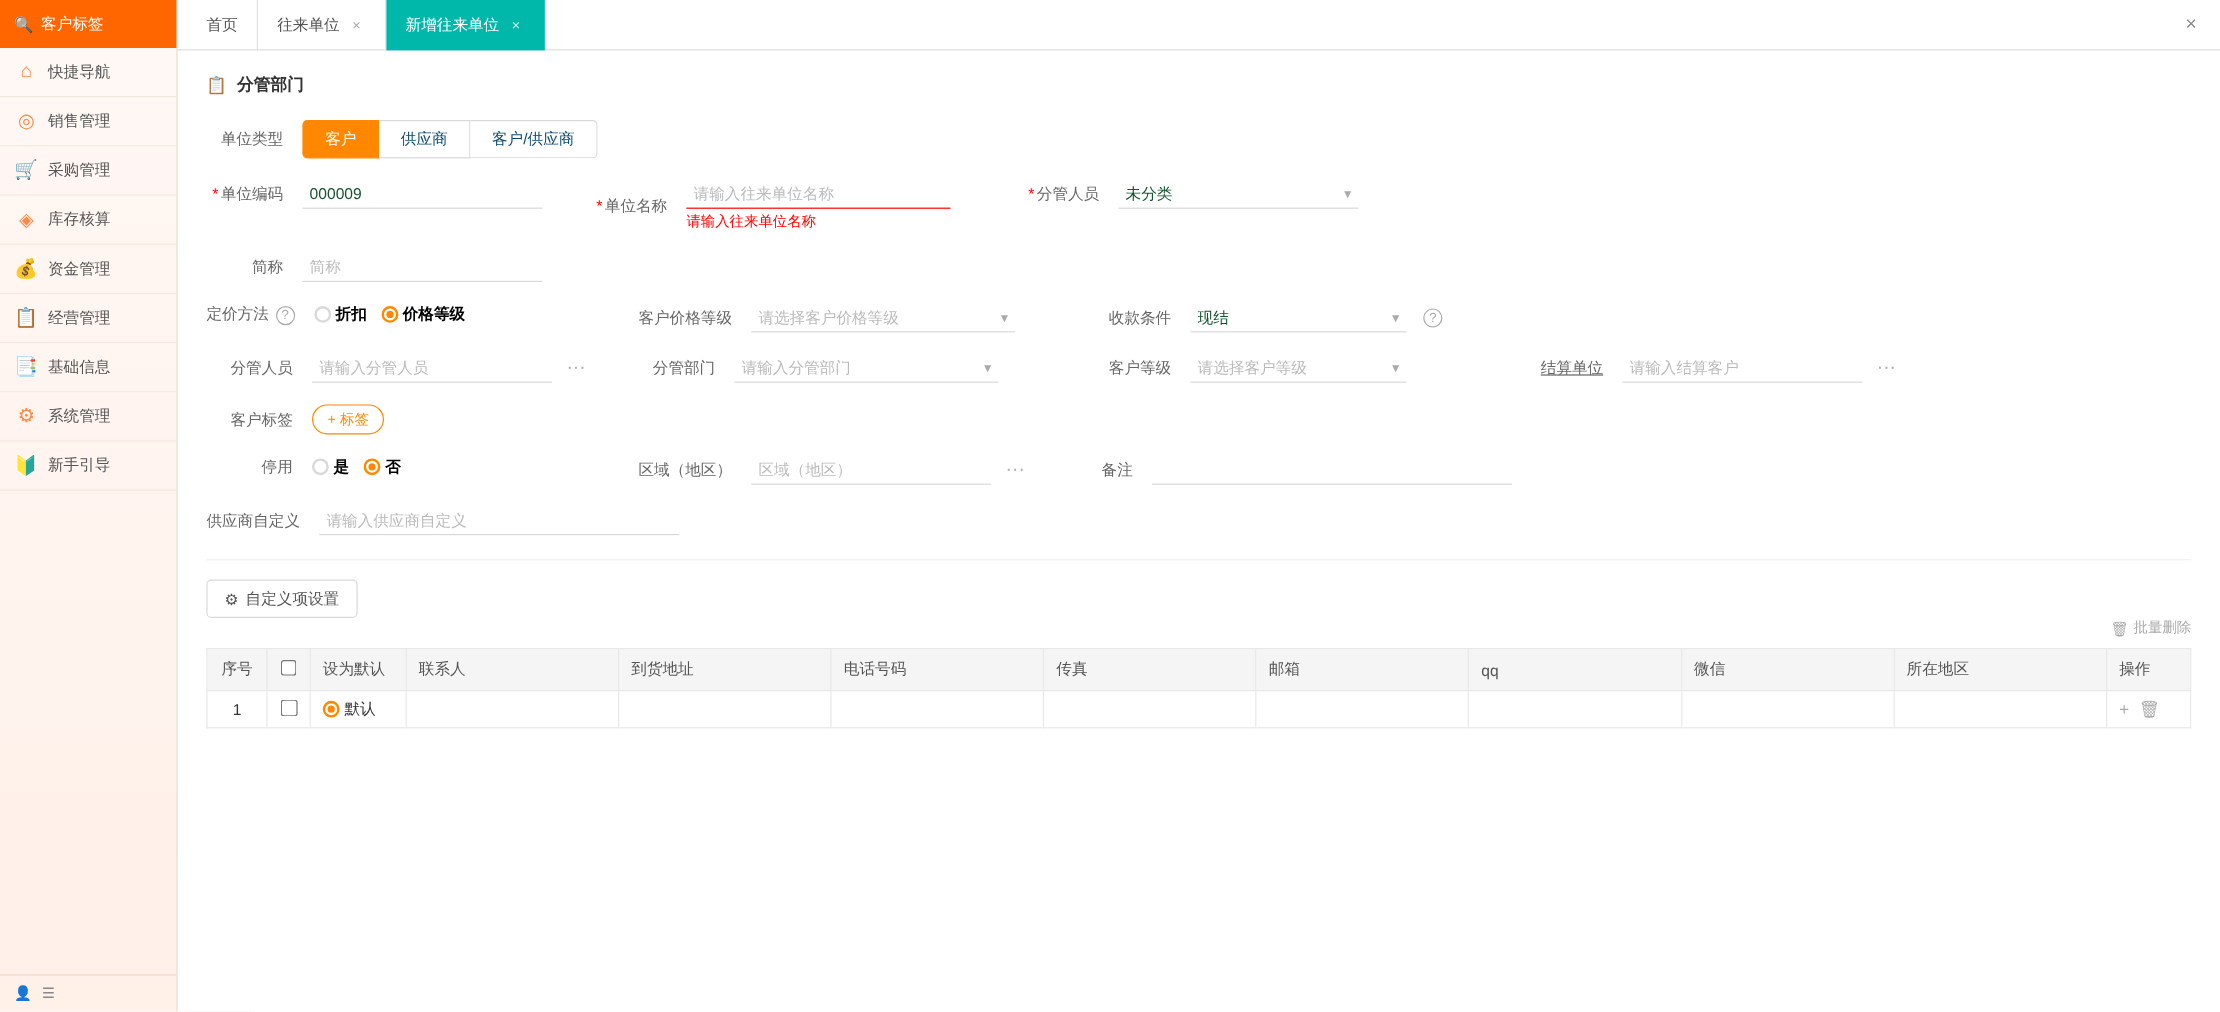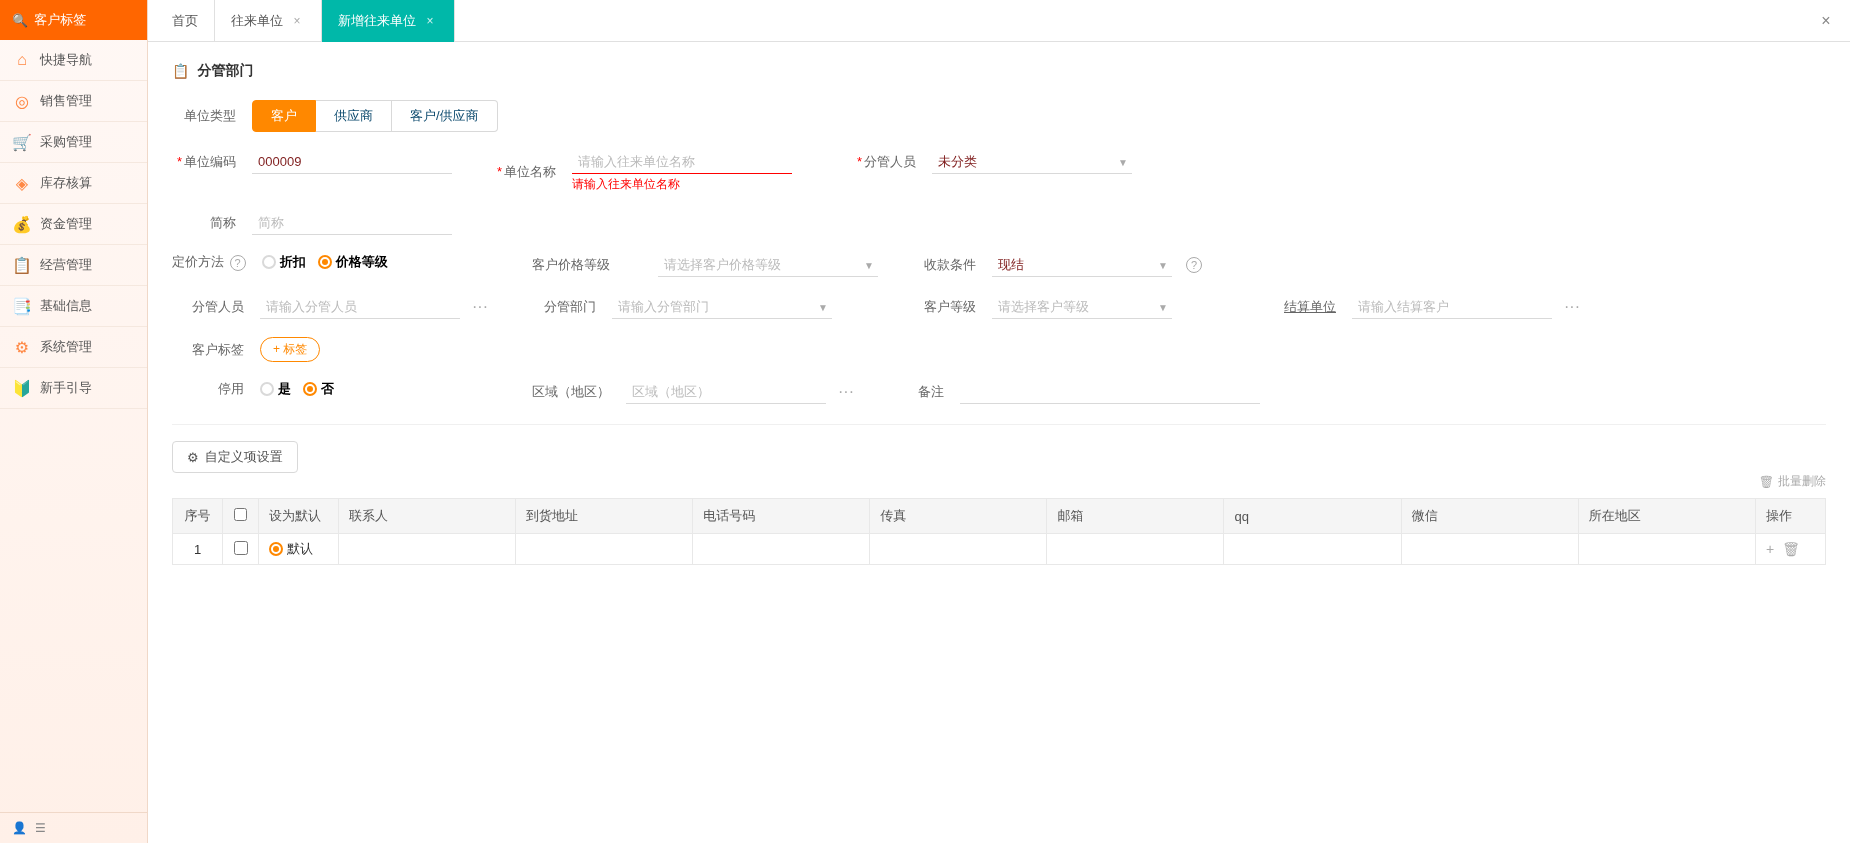--- a/index.html
+++ b/index.html
@@ -144,21 +144,21 @@
       align-items: center;
       gap: 8px;
       flex: 1;
     }
     .required-star { color: #f00; margin-right: 2px; }
     .form-input {
       border: none;
       border-bottom: 1px solid #d9d9d9;
       padding: 4px 6px;
       font-size: 13px;
-      color: #7f1d1d;
+      color: #14532d;
       outline: none;
       min-width: 160px;
       background: transparent;
     }
     .form-input.error { border-bottom-color: #f00; }
     .form-input::placeholder { color: #bbb; }
 
     .select-wrapper {
       position: relative;
       display: inline-flex;
@@ -500,21 +500,21 @@
           </label>
           <label class="radio-item">
             <div class="radio-circle checked"></div>
             <span>价格等级</span>
           </label>
         </div>
       </div>
 
       <div class="form-field" style="flex:0 0 380px;">
         <span class="form-row-label" style="min-width:80px;">客户价格等级</span>
-        <div class="select-wrapper" style="min-width:220px;margin-left:32px;">
+        <div class="select-wrapper" style="min-width:220px;">
           <input class="form-input" type="text" placeholder="请选择客户价格等级" style="width: 220px; padding-right: 20px;" readonly="">
           <span class="chevron">▼</span>
         </div>
       </div>
 
       <div class="form-field" style="flex:1;">
         <span class="form-row-label">收款条件</span>
         <div class="select-wrapper" style="min-width:180px;">
           <input class="form-input" type="text" value="现结" style="width: 180px; padding-right: 20px;" readonly="">
           <span class="chevron">▼</span>
@@ -582,20 +582,26 @@
         <input class="form-input" type="text" placeholder="区域（地区）" style="width: 200px;">
         <span class="ellipsis-btn">···</span>
       </div>
 
       <div class="form-field" style="flex:1;">
         <span class="form-row-label" style="min-width:40px;">备注</span>
         <input class="form-input" type="text" style="width: 300px;">
       </div>
     </div>
 
+    <div class="form-row">
+      <div class="form-field">
+        <span class="form-row-label" style="min-width:80px;">供应商自定义</span>
+        <input class="form-input" type="text" placeholder="请输入供应商自定义" style="width: 300px;">
+      </div>
+    </div>
 
     <div class="divider-section">
       <button class="custom-settings-btn">
         <span>⚙</span>
         <span>自定义项设置</span>
       </button>
     </div>
 
     <div class="batch-delete">
       <span>🗑</span>

